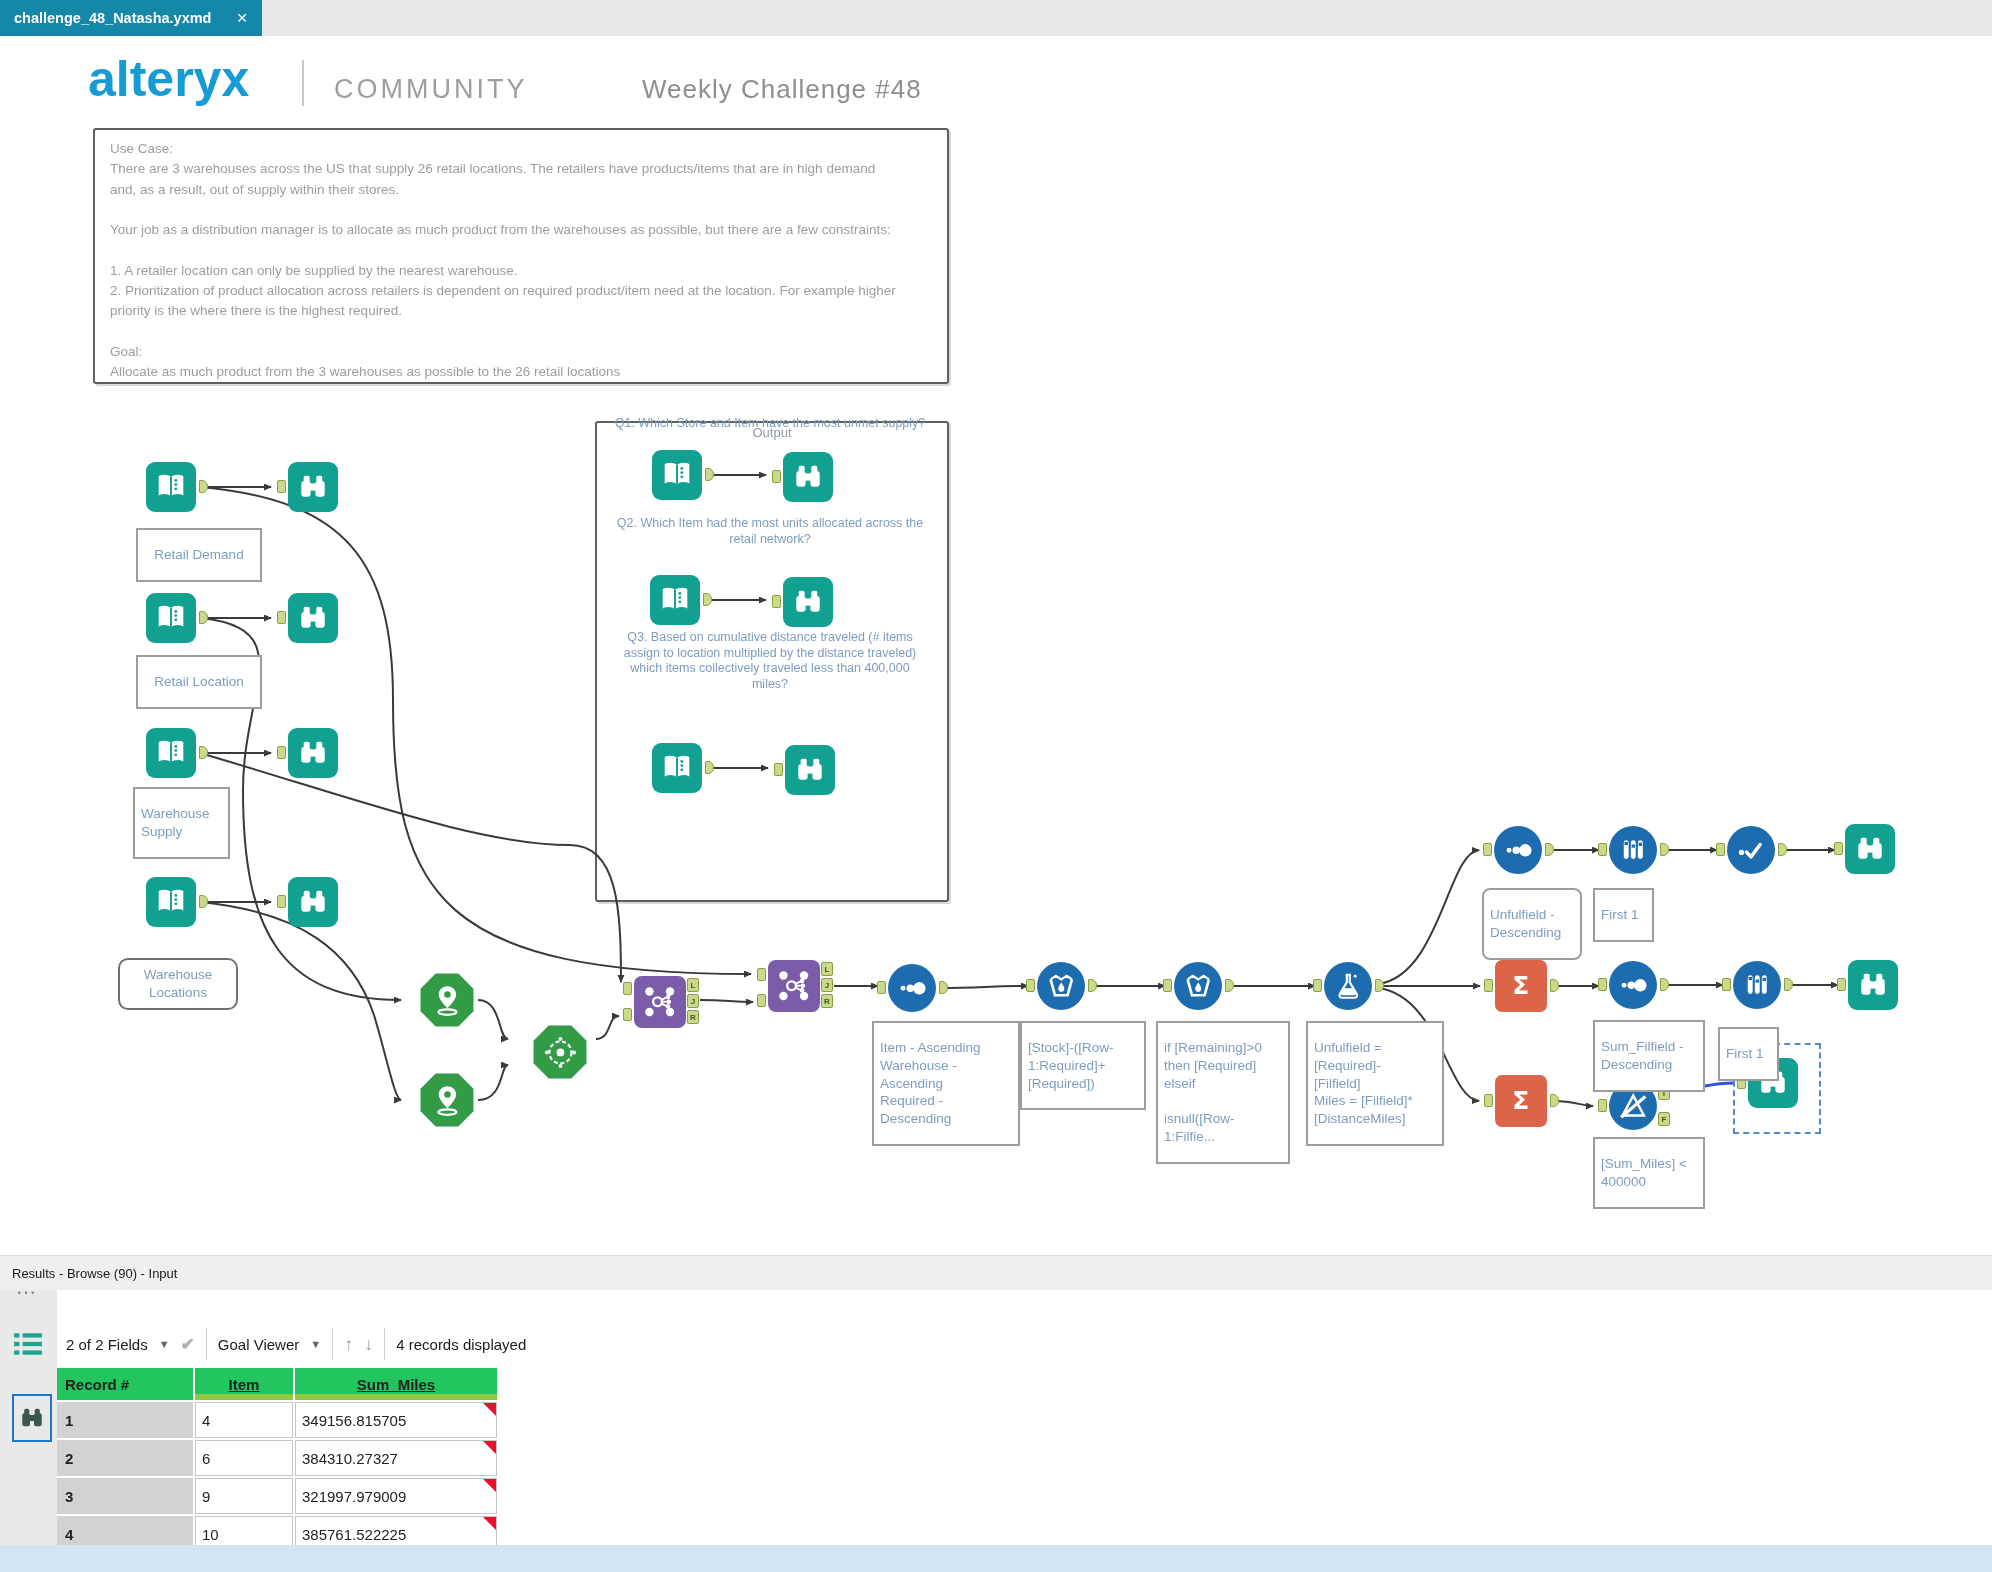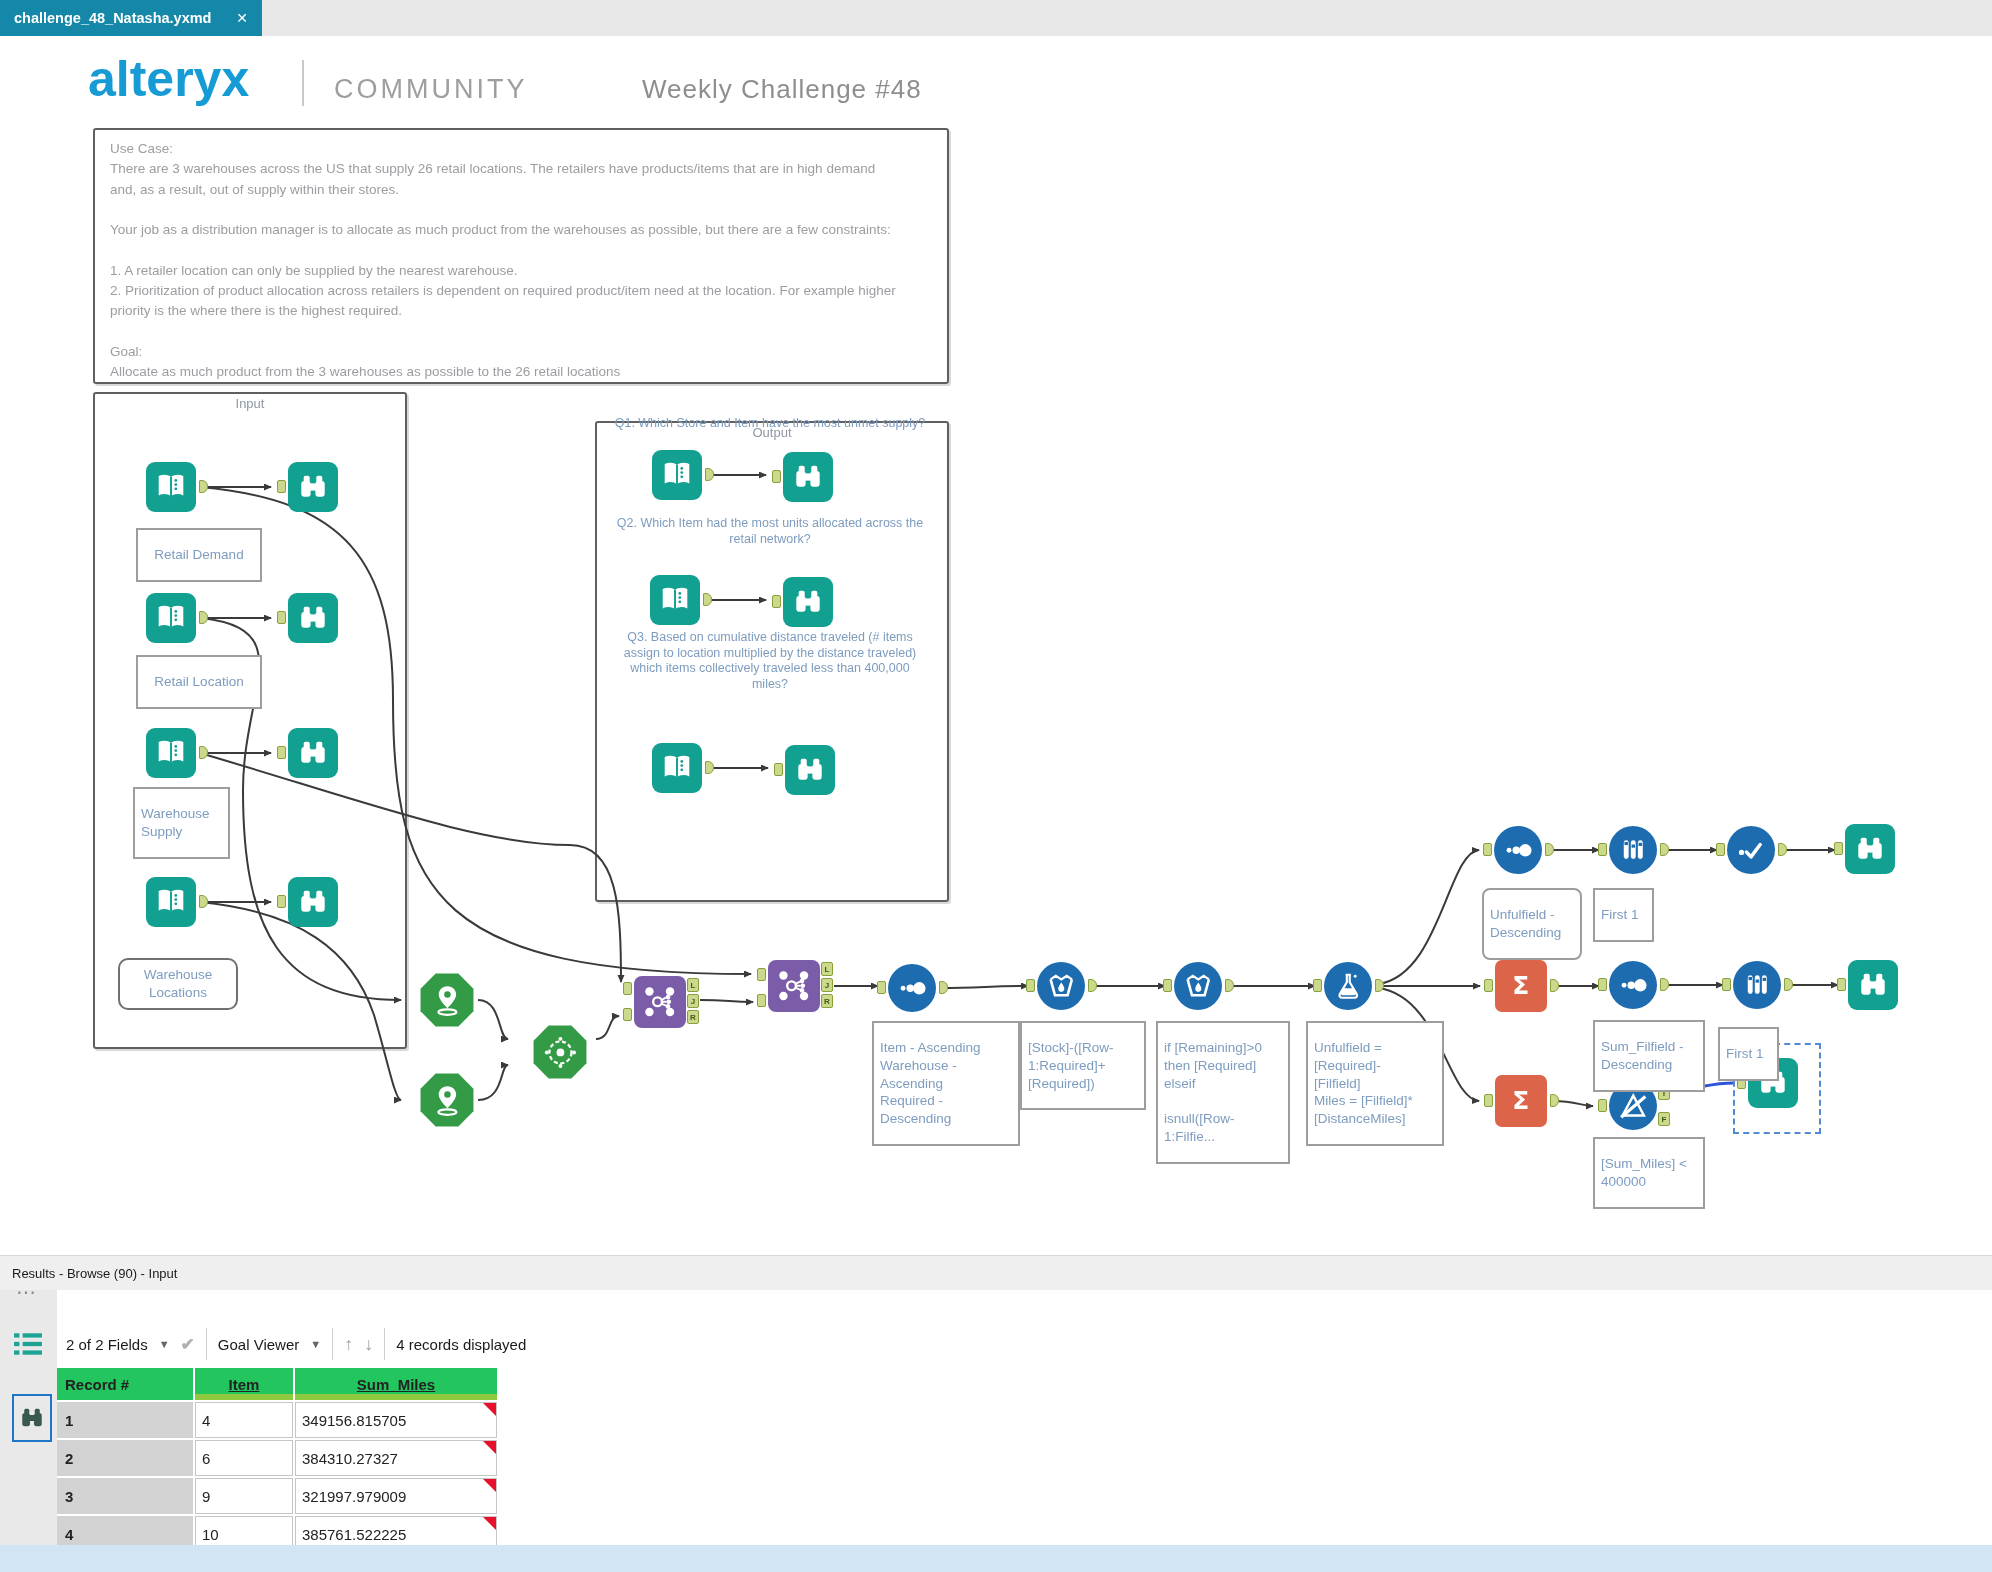--- a/index.html
+++ b/index.html
@@ -179,23 +179,20 @@
 There are 3 warehouses across the US that supply 26 retail locations. The retailers have products/items that are in high demand and, as a result, out of supply within their stores.
 
 Your job as a distribution manager is to allocate as much product from the warehouses as possible, but there are a few constraints:
 
 1. A retailer location can only be supplied by the nearest warehouse.
 2. Prioritization of product allocation across retailers is dependent on required product/item need at the location. For example higher priority is the where there is the highest required.
 
 Goal:
 Allocate as much product from the 3 warehouses as possible to the 26 retail locations</div>
 
-  <div class="cbox" style="left:93px;top:392px;width:310px;height:653px;">
-    <div class="cbox-title">Input</div>
-  </div>
 
   <div class="cbox" style="left:595px;top:400px;width:350px;height:477px;margin-top:21px;">
     <div class="cbox-title">Output</div>
   </div>
   <div class="qtxt" style="left:600px;top:416px;width:340px;">Q1. Which Store and Item have the most unmet supply?</div>
   <div class="qtxt" style="left:600px;top:516px;width:340px;">Q2. Which Item had the most units allocated across the
 retail network?</div>
   <div class="qtxt" style="left:602px;top:630px;width:336px;">Q3. Based on cumulative distance traveled (# items
 assign to location multiplied by the distance traveled)
 which items collectively traveled less than 400,000

